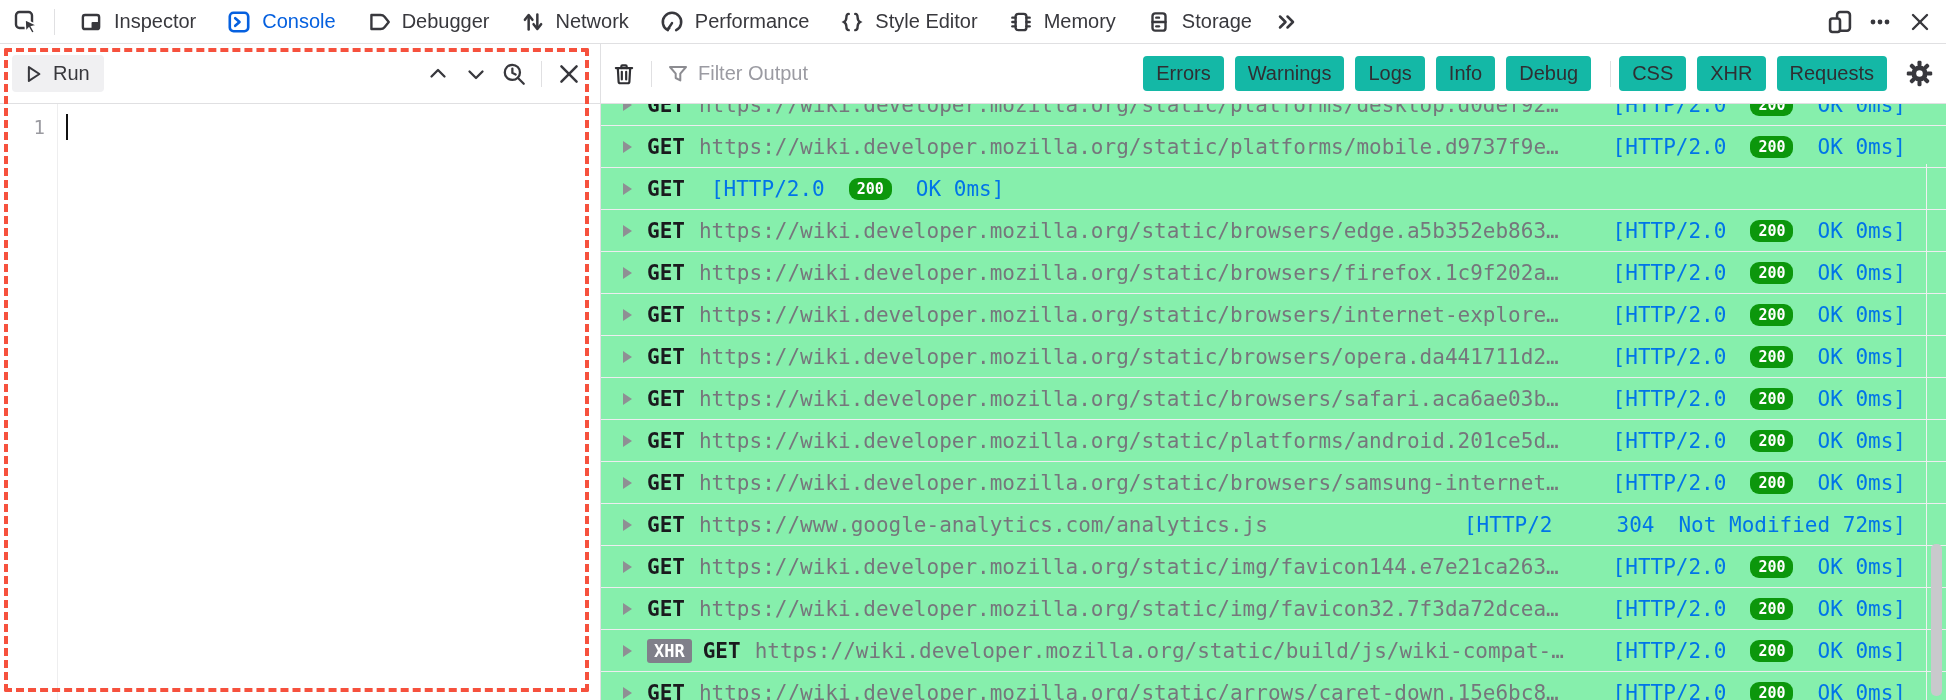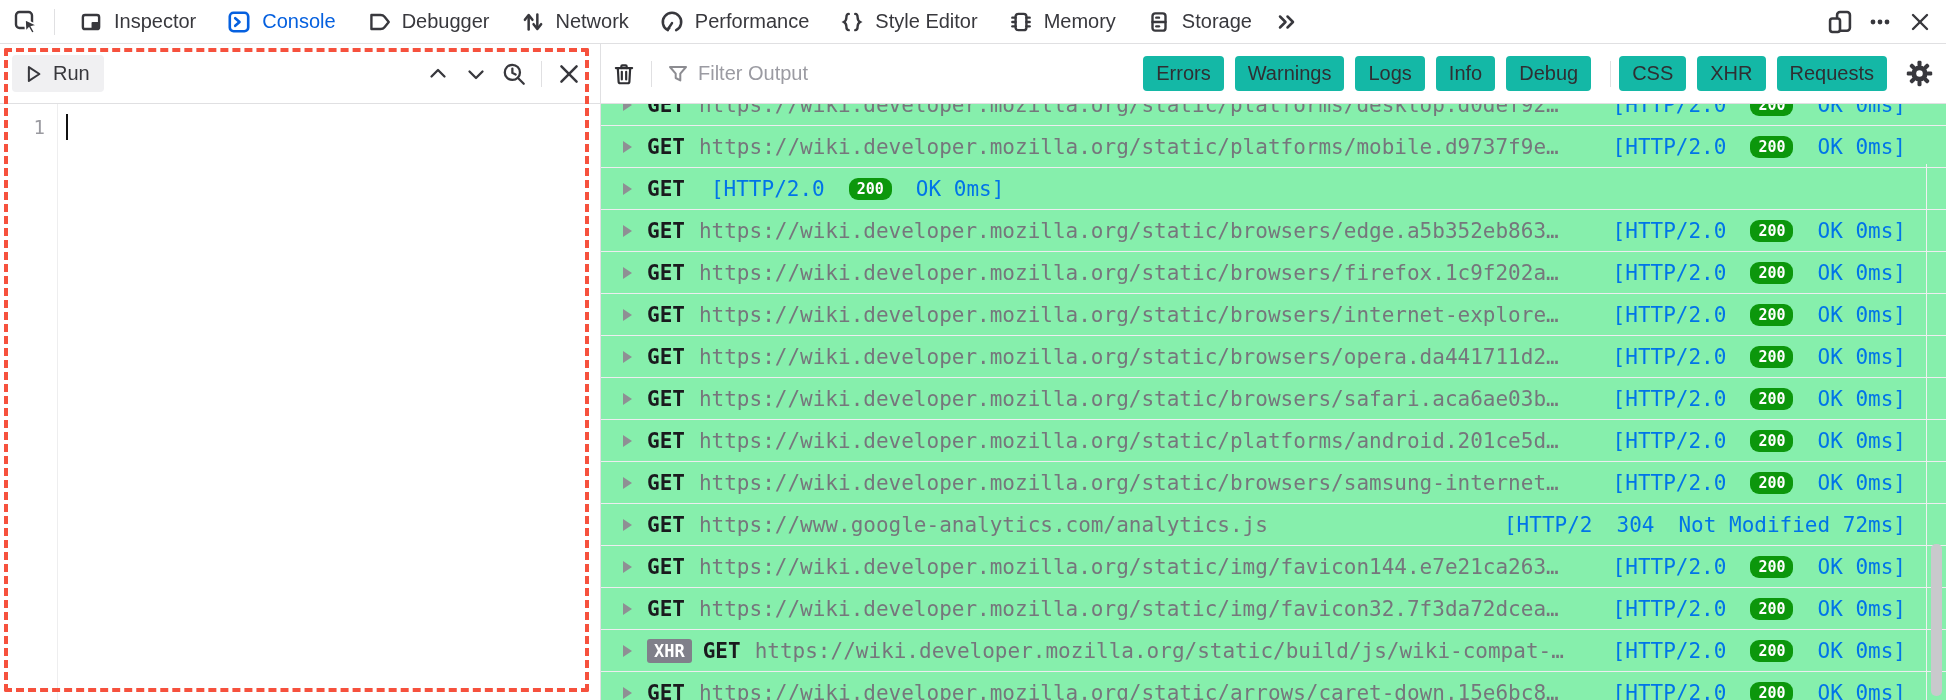--- a/index.html
+++ b/index.html
@@ -62,21 +62,21 @@
           padding:0 40px 0 22px; font:21px "DejaVu Sans Mono", monospace; background:#86efac; }
   .disclosure { width:0; height:0; border-left:9px solid #8f8f94; border-top:6px solid transparent;
                 border-bottom:6px solid transparent; margin-right:15px; flex:0 0 auto; cursor:pointer; }
   .xhr-badge { background:#80808a; color:#fff; font:bold 17px "DejaVu Sans Mono", monospace;
                border-radius:3px; padding:2px 7px; margin-right:11px; flex:0 0 auto; }
   .method { font-weight:bold; color:#1a1a1e; margin-right:14px; flex:0 0 auto; }
   .url { color:#76767c; flex:1; min-width:0; overflow:hidden; white-space:nowrap; }
   .status { display:inline-flex; align-items:center; gap:24px; color:#0074e8; flex:0 0 auto; margin-left:12px; }
   .code-badge { background:#0c970c; color:#fff; font-weight:bold; font-size:15px;
                 border-radius:9px; padding:2px 8px; }
-  .code-plain { color:#0074e8; }
+  .code-plain { color:#0074e8;margin-left:40px; }
   .scroll-thumb { position:absolute; right:4px; top:500px; width:11px; height:152px;
                   background:#c9c9cc; border-radius:5px; z-index:4; }
   .track-line { position:absolute; right:19px; top:60px; bottom:0; width:1px; background:#f0f0f1; }
 </style>
 </head>
 <body>
 
 <div class="devtools">
 
   <div class="tabbar">

